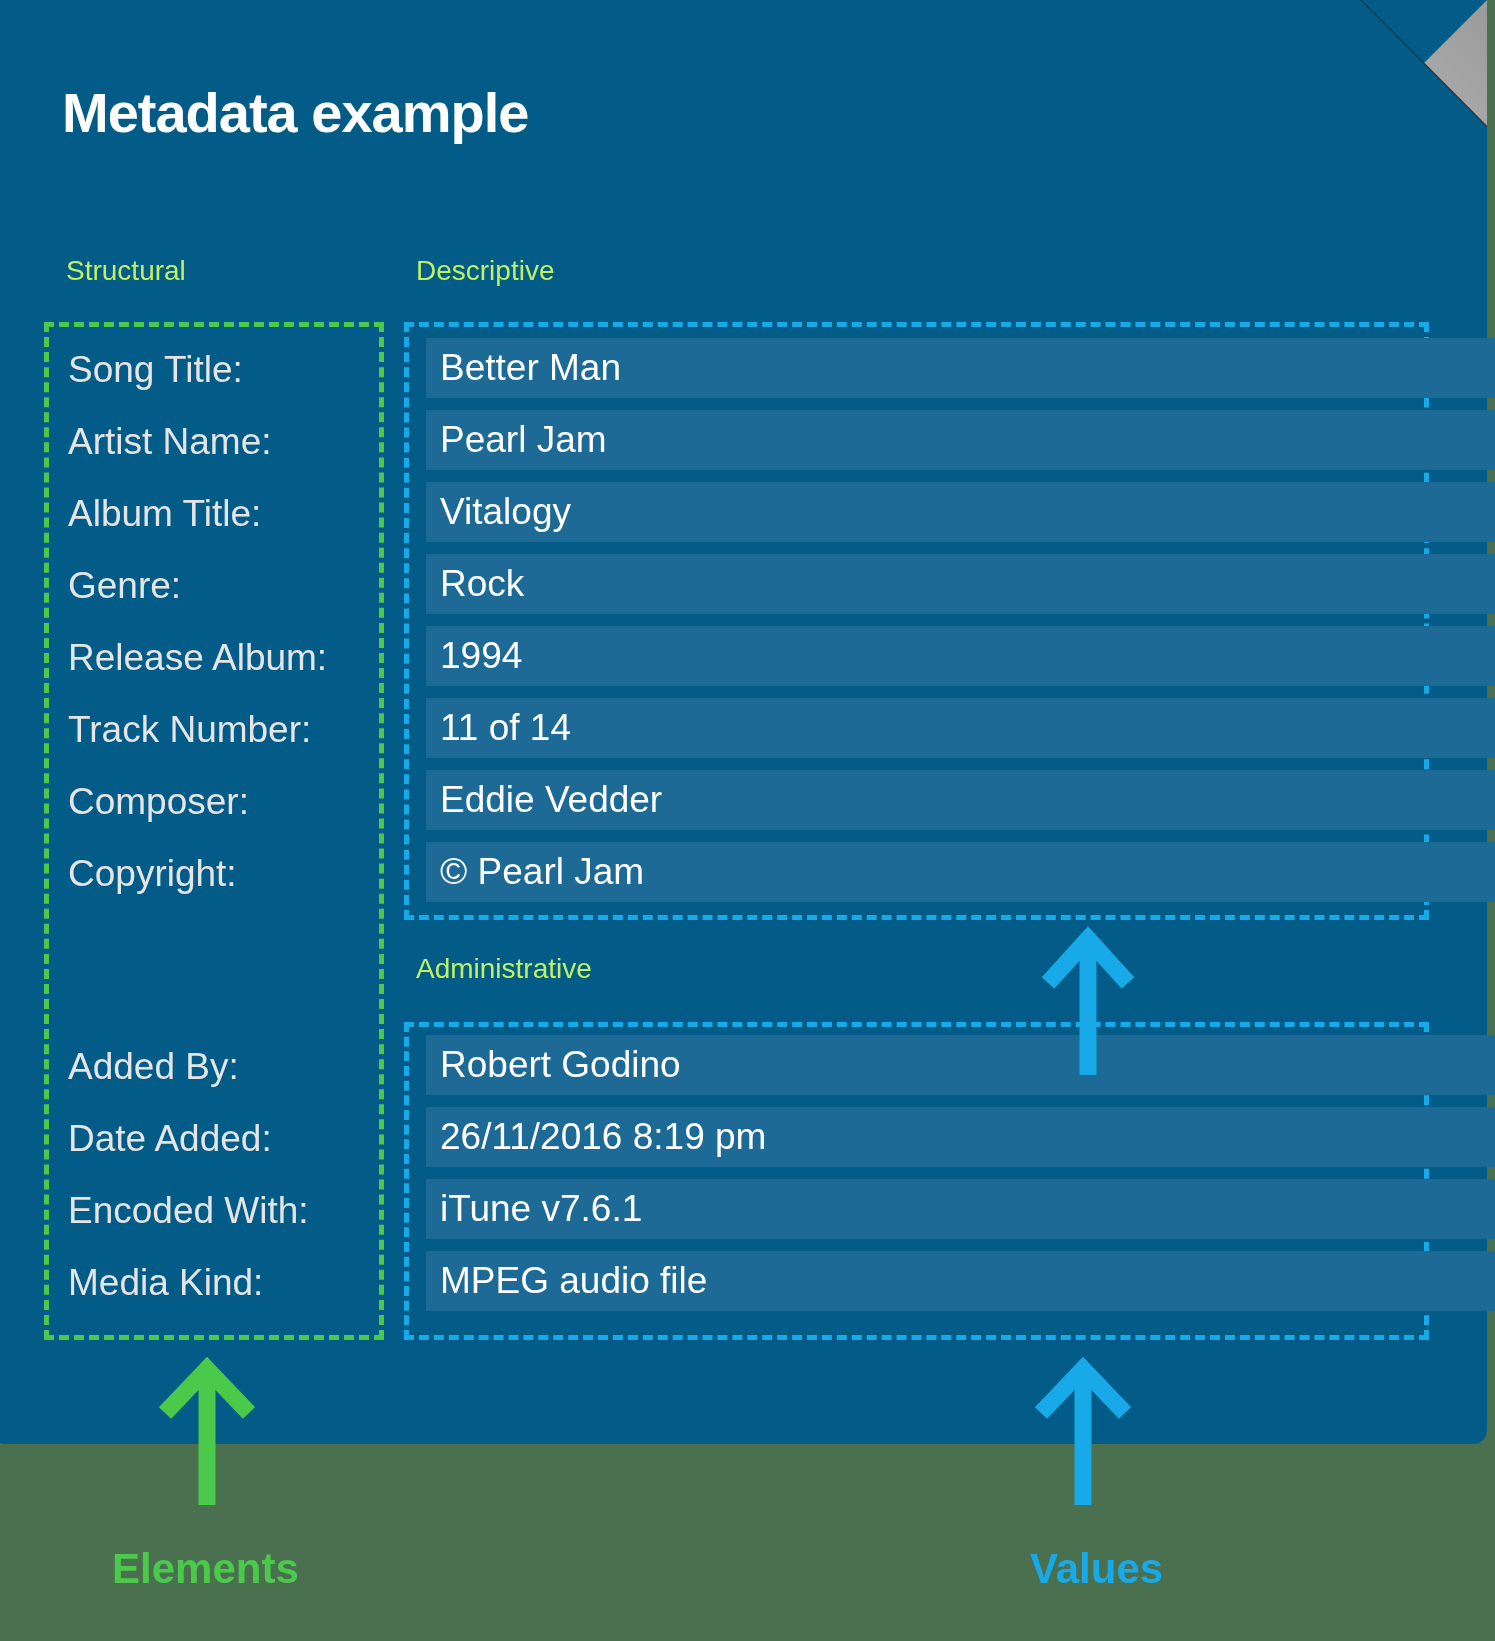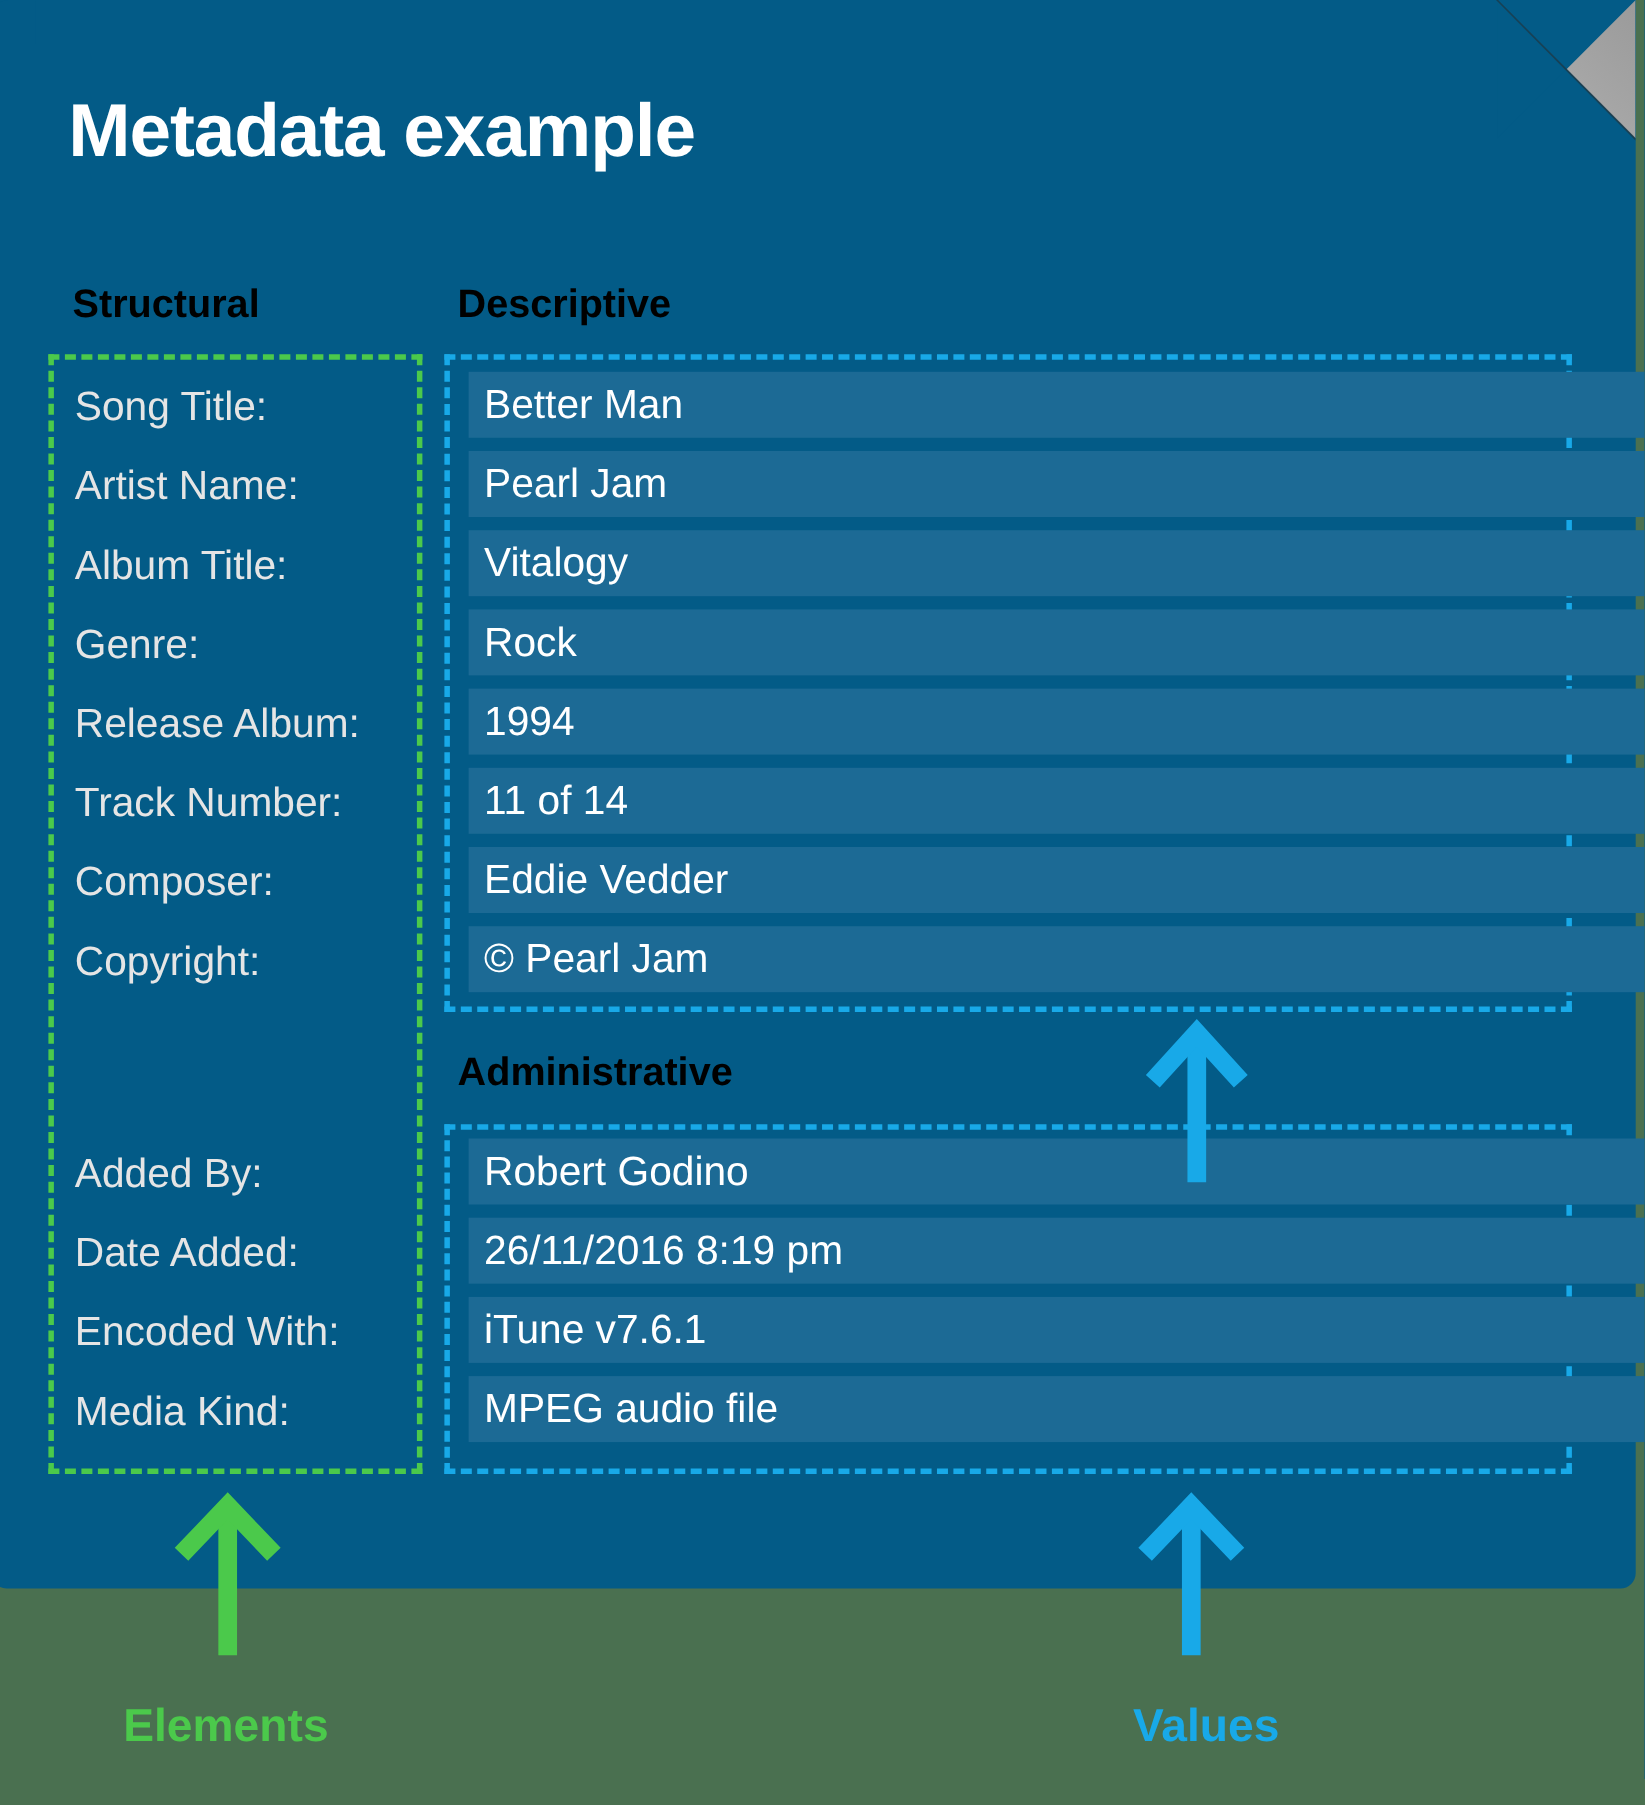--- a/index.html
+++ b/index.html
@@ -60,33 +60,33 @@
     width: 0; height: 0;
     border-right: 126px solid transparent;
     border-top: 126px solid #035b87;
   }
 
   
   #title {
     position: absolute;
     left: 62px;
     top: 80px;
-    font-size: 68px;
+    font-size: 56px;
     font-weight: bold;
     color: #ffffff;
     letter-spacing: -1px;
     white-space: nowrap;
   }
 
   
   .col-head {
     position: absolute;
-    font-size: 36px;
-    font-weight: bold;
-    color: #000000;
+    font-size: 28px;
+    font-weight: normal;
+    color: #bef264;
     white-space: nowrap;
   }
   #head-structural  { left: 66px;  top: 255px; }
   #head-descriptive { left: 416px; top: 255px; }
   #head-administrative { left: 416px; top: 953px; }
 
   
   #elements-box {
     position: absolute;
     left: 44px;

